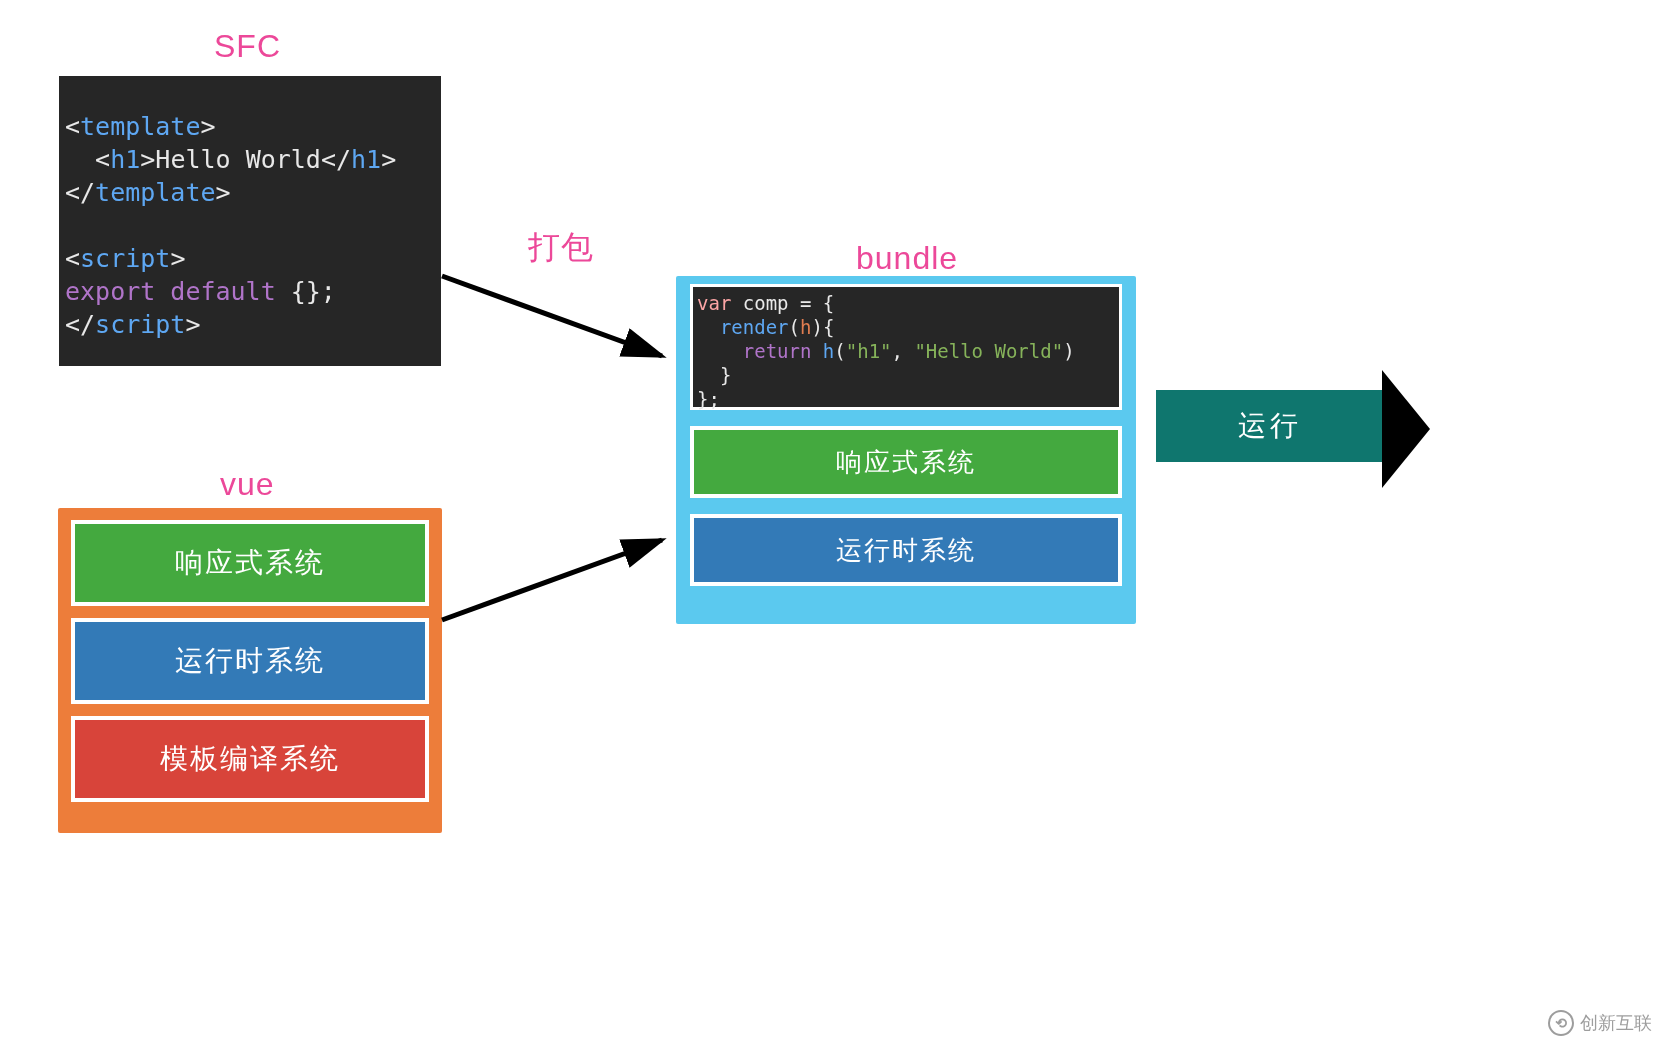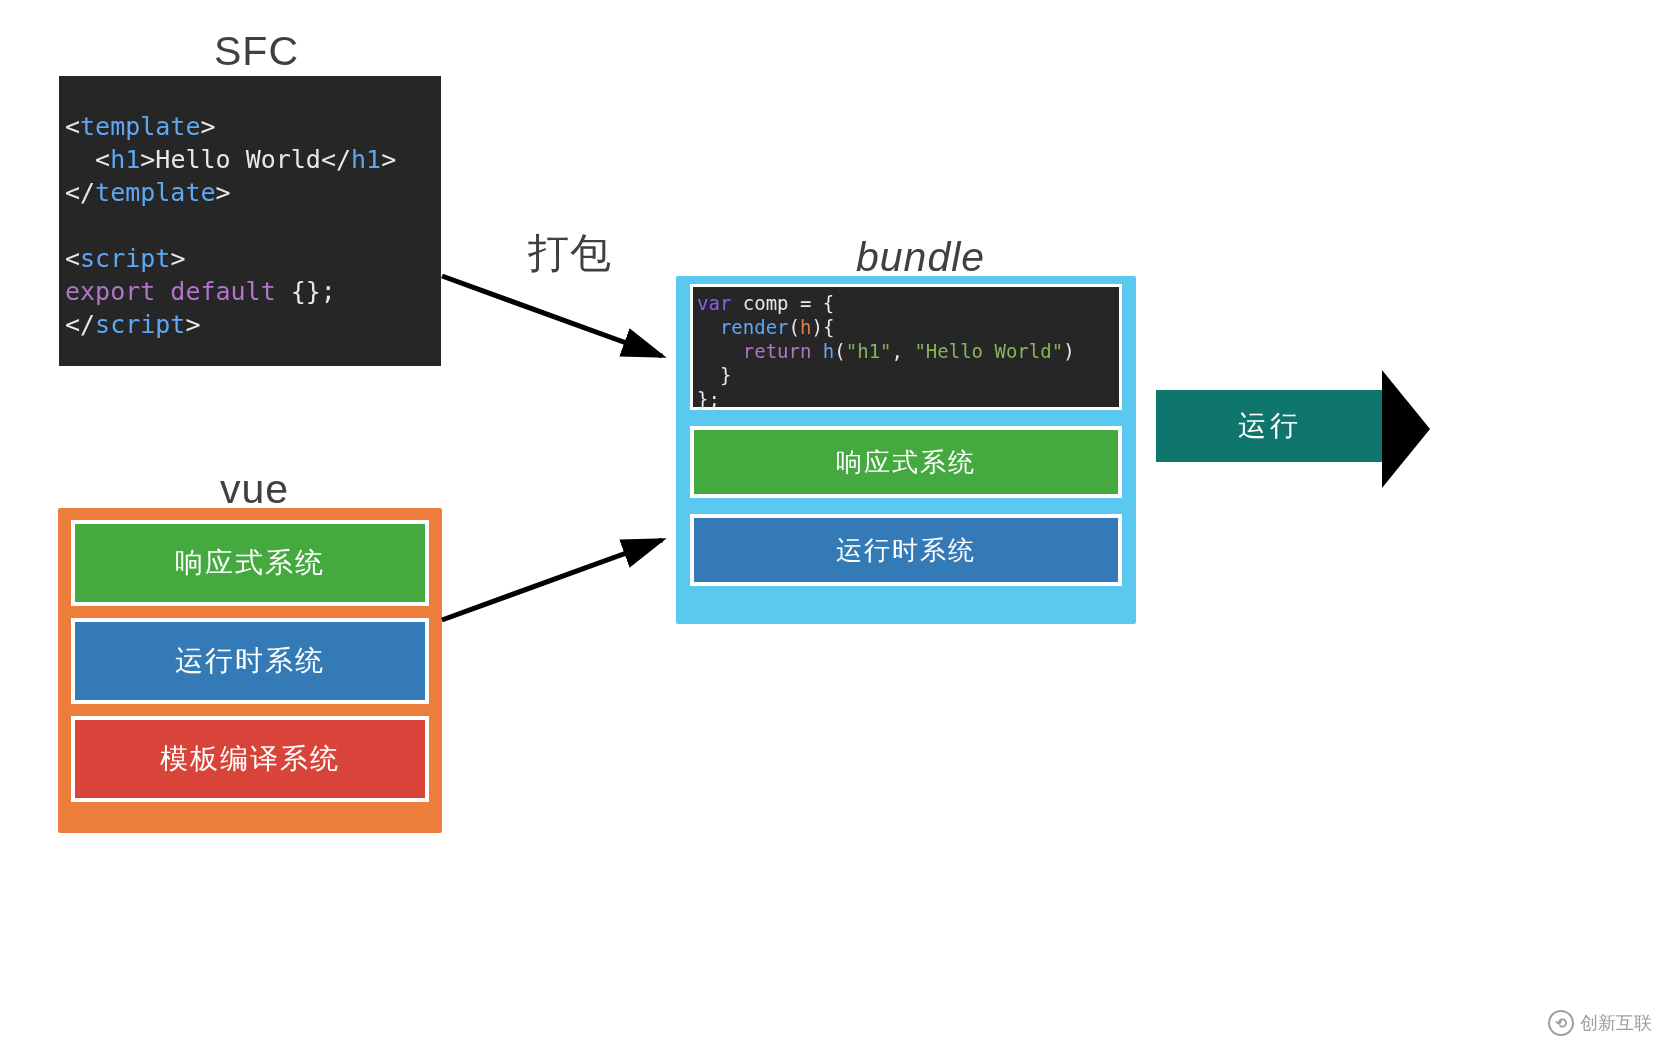--- a/index.html
+++ b/index.html
@@ -6,22 +6,22 @@
   body {
     width: 1664px;
     height: 1046px;
     background: #fff;
     font-family: -apple-system, "Helvetica Neue", Arial, sans-serif;
     position: relative;
     overflow: hidden;
   }
   .label {
     position: absolute;
-    font-size: 41px;
-    color: #404040;
+    font-size: 32px;
+    color: #ec4899;
     letter-spacing: 1px;
   }
   
   .code-box {
     position: absolute;
     background: #262626;
     font-family: "Monaco", "Menlo", monospace;
     white-space: pre;
     color: #e8e8e8;
   }
@@ -37,21 +37,21 @@
     width: 430px; height: 126px;
     font-size: 19px;
     line-height: 24px;
     padding: 4px 4px;
     border: 3px solid #fff;
   }
   .t-angle  { color: #e8e8e8; }
   .t-tag    { color: #5ea7f2; }
   .t-text   { color: #e8e8e8; }
   .t-kw     { color: #b074c9; }
-  .t-decl   { color: #8b5cf6; }
+  .t-decl   { color: #fca5a5; }
   .t-name   { color: #e8e8e8; text-align: right; }
   .t-param  { color: #e07d50; }
   .t-str    { color: #86b35a; }
   .t-ret    { color: #b074c9; }
 
   
   .vue-box {
     position: absolute;
     left: 58px; top: 508px;
     width: 384px; height: 325px;
@@ -140,21 +140,21 @@
     justify-content: center;
     font-size: 14px;
     font-weight: bold;
   }
 </style>
 </head>
 <body>
 
 <div class="label" style="left:214px; top:28px;">SFC</div>
 <div class="label" style="left:220px; top:466px;text-align:center;">vue</div>
-<div class="label" style="left:856px; top:234px;font-style:italic;">bundle</div>
+<div class="label" style="left:856px; top:240px;">bundle</div>
 <div class="label" style="left:528px; top:226px;">打包</div>
 
 <div class="code-box sfc-box"><span class="t-angle">&lt;</span><span class="t-tag">template</span><span class="t-angle">&gt;</span>
 <span class="t-angle">  &lt;</span><span class="t-tag">h1</span><span class="t-angle">&gt;</span><span class="t-text">Hello World</span><span class="t-angle">&lt;/</span><span class="t-tag">h1</span><span class="t-angle">&gt;</span>
 <span class="t-angle">&lt;/</span><span class="t-tag">template</span><span class="t-angle">&gt;</span>
 
 <span class="t-angle">&lt;</span><span class="t-tag">script</span><span class="t-angle">&gt;</span>
 <span class="t-kw">export default</span><span class="t-text"> {};</span>
 <span class="t-angle">&lt;/</span><span class="t-tag">script</span><span class="t-angle">&gt;</span></div>
 

